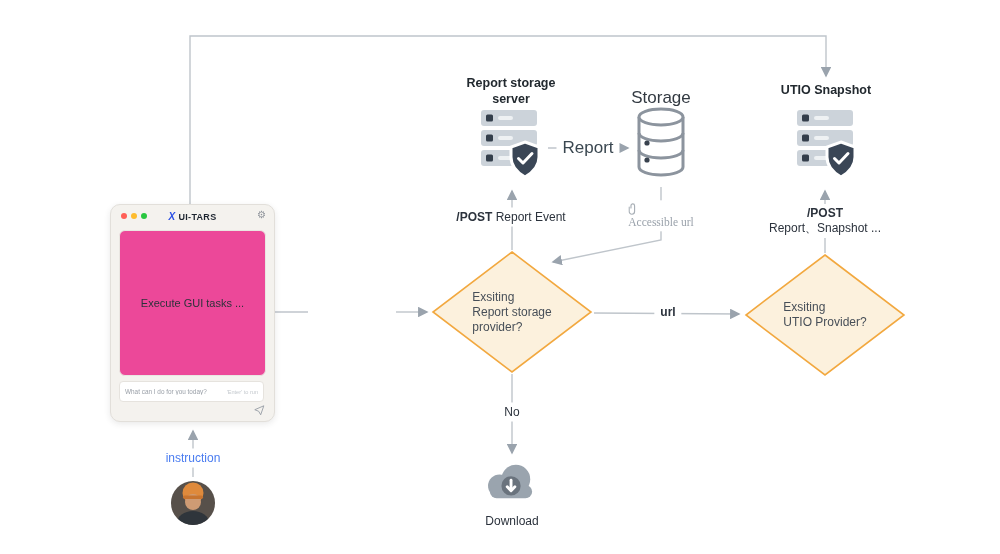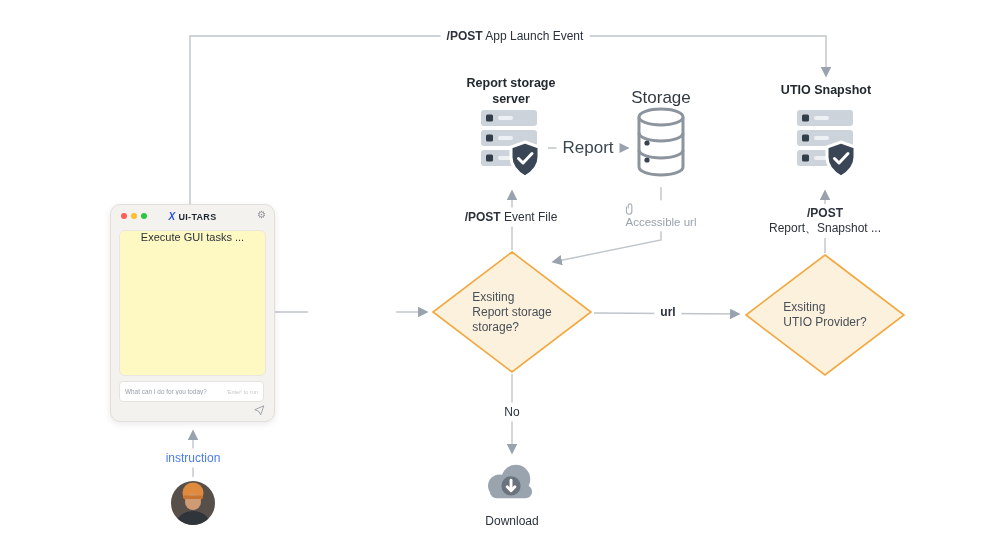--- a/index.html
+++ b/index.html
@@ -5,35 +5,35 @@
   html,body{margin:0;padding:0;background:#ffffff;}
   body{font-family:"Liberation Sans", sans-serif; color:#2b323c;}
   #stage{position:relative;width:1000px;height:554px;background:#ffffff;overflow:hidden;}
   .abs{position:absolute;}
   svg{display:block;}
   
   .lbl{position:absolute;transform:translate(-50%,-50%);white-space:nowrap;font-size:12px;line-height:1.25;}
   .lbl.bg{background:#ffffff;padding:2px 6px;}
   .bold{font-weight:700;}
   .center{text-align:center;}
-  .gray{color:#9aa2ab;}
+  .gray{color:#9aa2ab;font-family:Liberation Serif, serif;}
   .title{font-weight:700;font-size:12.5px;color:#22292f;}
   .diamond-text{position:absolute;transform:translate(-50%,-50%);text-align:left;font-size:12px;line-height:15px;color:#474f58;}
   
   .app-window{position:absolute;left:110px;top:204px;width:163px;height:216px;background:#f4f2ee;border:1px solid #e2dfda;border-radius:10px;box-shadow:0 2px 6px rgba(40,40,40,.10);z-index:3;}
   .win-header{position:relative;height:23px;}
   .dots{position:absolute;left:10px;top:8px;display:flex;gap:4px;}
   .dot{width:6px;height:6px;border-radius:50%;}
   .dot.red{background:#ff5f57;}
   .dot.yellow{background:#febc2e;}
   .dot.green{background:#29c740;}
   .win-title{position:absolute;left:50%;top:6px;transform:translateX(-50%);display:flex;align-items:center;gap:3px;font-size:9px;font-weight:800;color:#1d2530;letter-spacing:.3px;}
   .logo-x{color:#2b50e5;font-style:italic;font-weight:900;font-size:10px;}
   .gear{position:absolute;right:8px;top:4px;font-size:10px;color:#8e939a;cursor:default;}
-  .win-card{position:absolute;left:8px;top:25px;width:145px;height:144px;background:#fef9c3;border:1px solid #e9e6e1;border-radius:6px;display:flex;align-items:flex-start;justify-content:center;}
+  .win-card{position:absolute;left:8px;top:25px;width:145px;height:144px;background:#ec4899;border:1px solid #e9e6e1;border-radius:6px;display:flex;align-items:center;justify-content:center;}
   .win-card-text{font-size:11px;color:#2c323a;}
   .win-input{position:absolute;left:8px;top:176px;width:145px;height:21px;background:#ffffff;border:1px solid #e6e3de;border-radius:4px;box-sizing:border-box;display:flex;align-items:center;padding:0 5px;gap:3px;}
   .win-input input{flex:1;border:none;outline:none;font-size:6.4px;color:#555;padding:0;min-width:0;background:transparent;font-family:"Liberation Sans",sans-serif;}
   .win-input input::placeholder{color:#9aa0a8;}
   .enter-hint{font-size:5.6px;color:#c4c9ce;white-space:nowrap;}
   .send-icon{position:absolute;right:9px;bottom:5px;}
   
   .share-btn{position:absolute;left:312px;top:296px;width:80px;height:32px;background:#2b50e5;border-radius:6px;display:flex;align-items:center;justify-content:center;gap:7px;color:#ffffff;font-size:12.5px;z-index:3;cursor:pointer;border:none;}
   
   .instruction{color:#4a7cf0;font-weight:400;}
@@ -59,23 +59,20 @@
       <line x1="548" y1="148" x2="628" y2="148" marker-end="url(#arr)"></line>
       <polyline points="661,187 661,240 553,262" marker-end="url(#arr)"></polyline>
       <line x1="825" y1="253" x2="825" y2="191" marker-end="url(#arr)"></line>
       <line x1="512" y1="374" x2="512" y2="453" marker-end="url(#arr)"></line>
       <line x1="193" y1="477" x2="193" y2="431" marker-end="url(#arr)"></line>
     </g>
     <polygon points="512,252 591,312 512,372 433,312" fill="#fcf1dd" stroke="#f2a83f" stroke-width="1.6"></polygon>
     <polygon points="825,255 904,315 825,375 746,315" fill="#fcf1dd" stroke="#f2a83f" stroke-width="1.6"></polygon>
   </svg>
 
-  <div class="lbl bg z2" style="left:515px;top:36px;">
-    <span class="bold">/POST</span><span> App Launch Event</span>
-  </div>
 
   <div class="lbl center title z2" style="left:511px;top:92px;">
     <div>Report storage</div>
     <div>server</div>
   </div>
   <div class="abs z2" style="left:478px;top:108px;">
     <svg width="66" height="74" viewBox="0 0 66 74">
       <rect x="3" y="2" width="56" height="16" rx="3" fill="#ccd3da"></rect>
       <rect x="3" y="22" width="56" height="16" rx="3" fill="#ccd3da"></rect>
       <rect x="3" y="42" width="56" height="16" rx="3" fill="#ccd3da"></rect>
@@ -121,38 +118,38 @@
       <rect x="20" y="28" width="15" height="4" rx="2" fill="#eef1f3"></rect>
       <rect x="20" y="48" width="15" height="4" rx="2" fill="#eef1f3"></rect>
       <g transform="translate(31,32)">
         <path d="M16,2 L30,7 V17 C30,26 24,32.5 16,37 C8,32.5 2,26 2,17 V7 Z" fill="#3a4656" stroke="#ffffff" stroke-width="3"></path>
         <path d="M9.5,18.5 l4.5,4.5 L23,13.5" stroke="#ffffff" stroke-width="3" fill="none" stroke-linecap="round" stroke-linejoin="round"></path>
       </g>
     </svg>
   </div>
 
   <div class="lbl bg z2" style="left:511px;top:217px;">
-    <span class="bold">/POST</span><span> Event File</span>
+    <span class="bold">/POST</span><span> Report Event</span>
   </div>
 
   <div class="lbl bg z2 gray" style="left:661px;top:216px;font-size:11.5px;">
     <svg width="9" height="13" viewBox="0 0 10 14" style="vertical-align:-2px;margin-right:3px;">
       <path d="M3,6 V3.5 a2,2 0 0 1 4,0 V10 a3,3 0 0 1 -6,0 V5" stroke="#a8afb6" stroke-width="1.3" fill="none" stroke-linecap="round"></path>
     </svg><span>Accessible url</span>
   </div>
 
   <div class="lbl bg center z2" style="left:825px;top:221px;">
     <div class="bold">/POST</div>
     <div>Report、Snapshot ...</div>
   </div>
 
   <div class="diamond-text z2" style="left:512px;top:312px;">
     <div>Exsiting</div>
     <div>Report storage</div>
-    <div>storage?</div>
+    <div>provider?</div>
   </div>
   <div class="diamond-text z2" style="left:825px;top:315px;">
     <div>Exsiting</div>
     <div>UTIO Provider?</div>
   </div>
 
   <div class="lbl bg bold z2" style="left:668px;top:312px;">url</div>
   <div class="lbl bg z2" style="left:512px;top:412px;">No</div>
 
   <div class="abs z2" style="left:483px;top:460px;">

